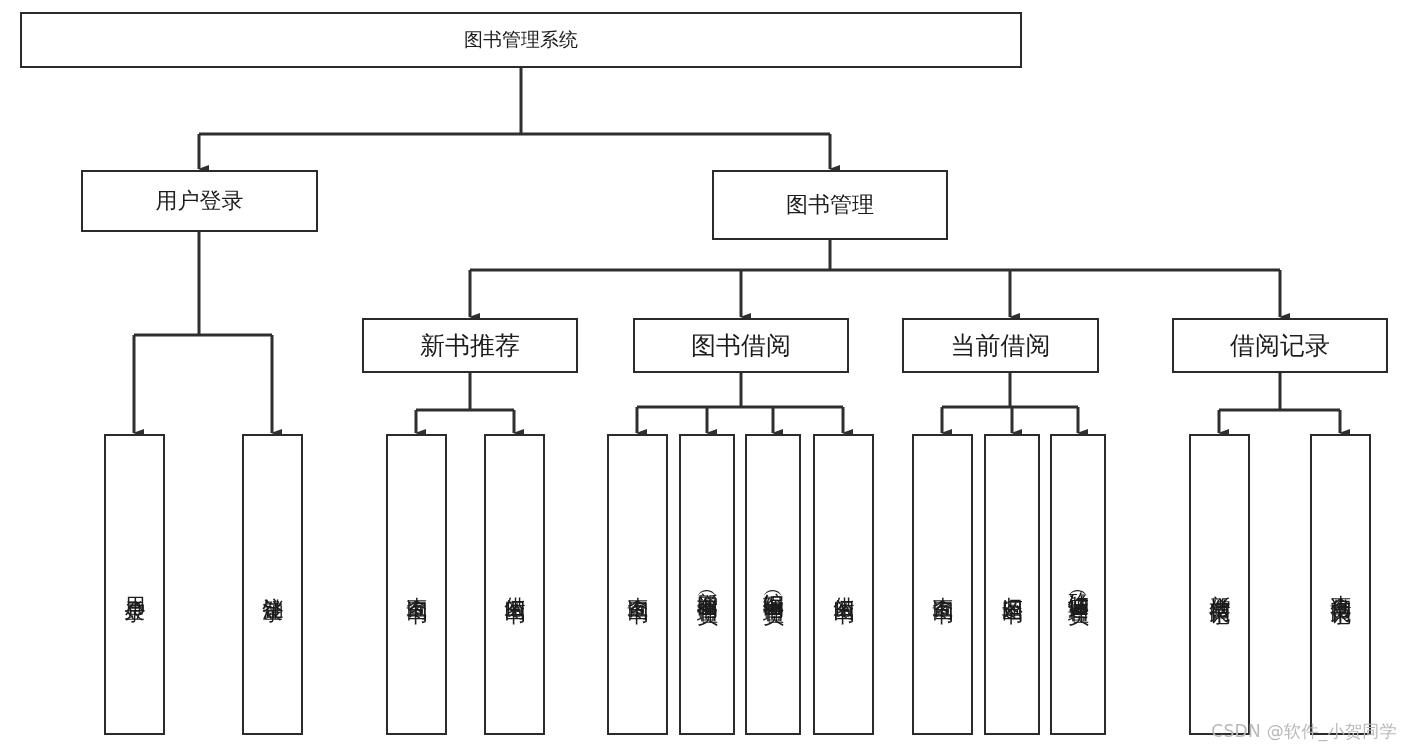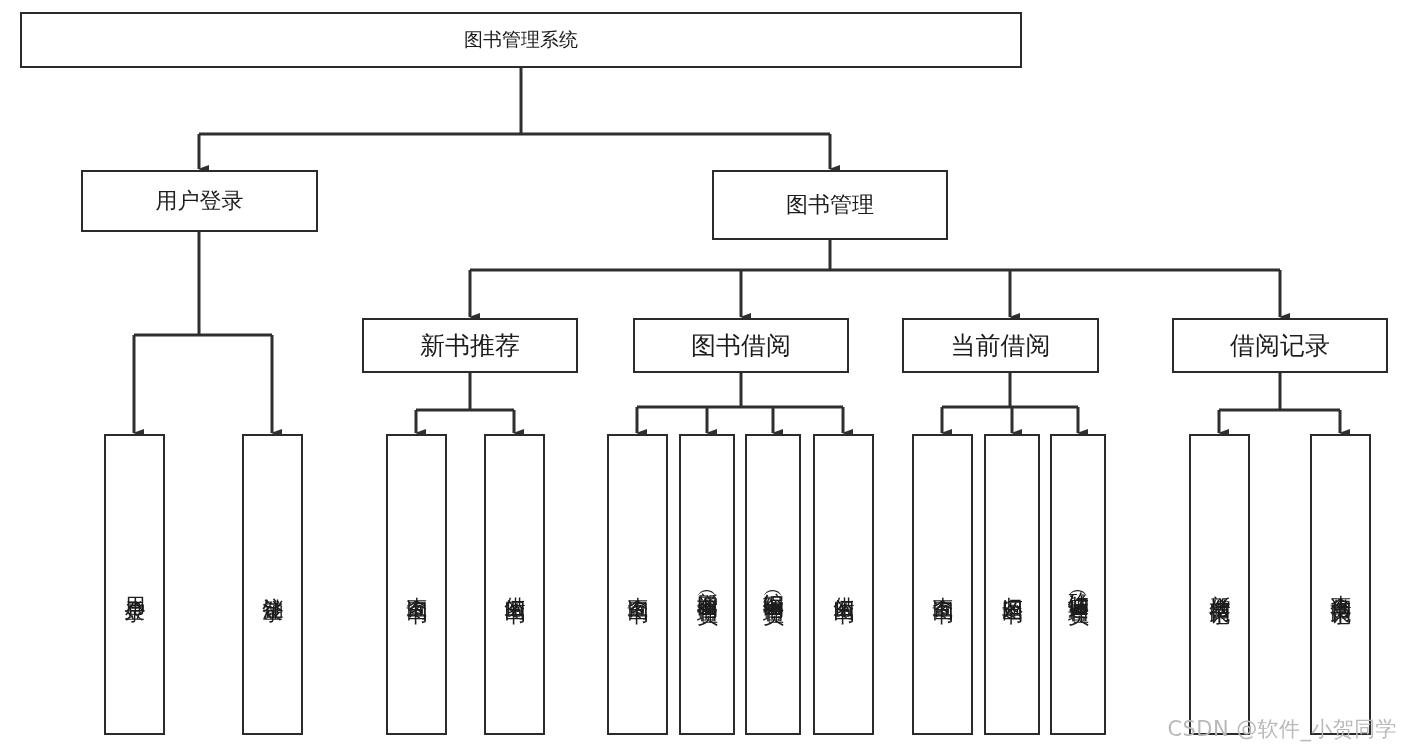--- a/index.html
+++ b/index.html
@@ -53,21 +53,21 @@
   }
   .n-root .label { font-size: 19px; }
   .n-l1 .label   { font-size: 22px; }
   .n-l2 .label   { font-size: 25px; }
   .n-leaf .label { font-size: 21px; }
 
   #watermark {
     position: absolute;
     right: 8px;
     bottom: 4px;
-    font-size: 21px;
+    font-size: 17px;
     color: #b9b9b9;
     letter-spacing: 0.02em;
     z-index: 5;
     white-space: nowrap;
   }
 </style>
 </head>
 <body>
 
 <div id="canvas">

